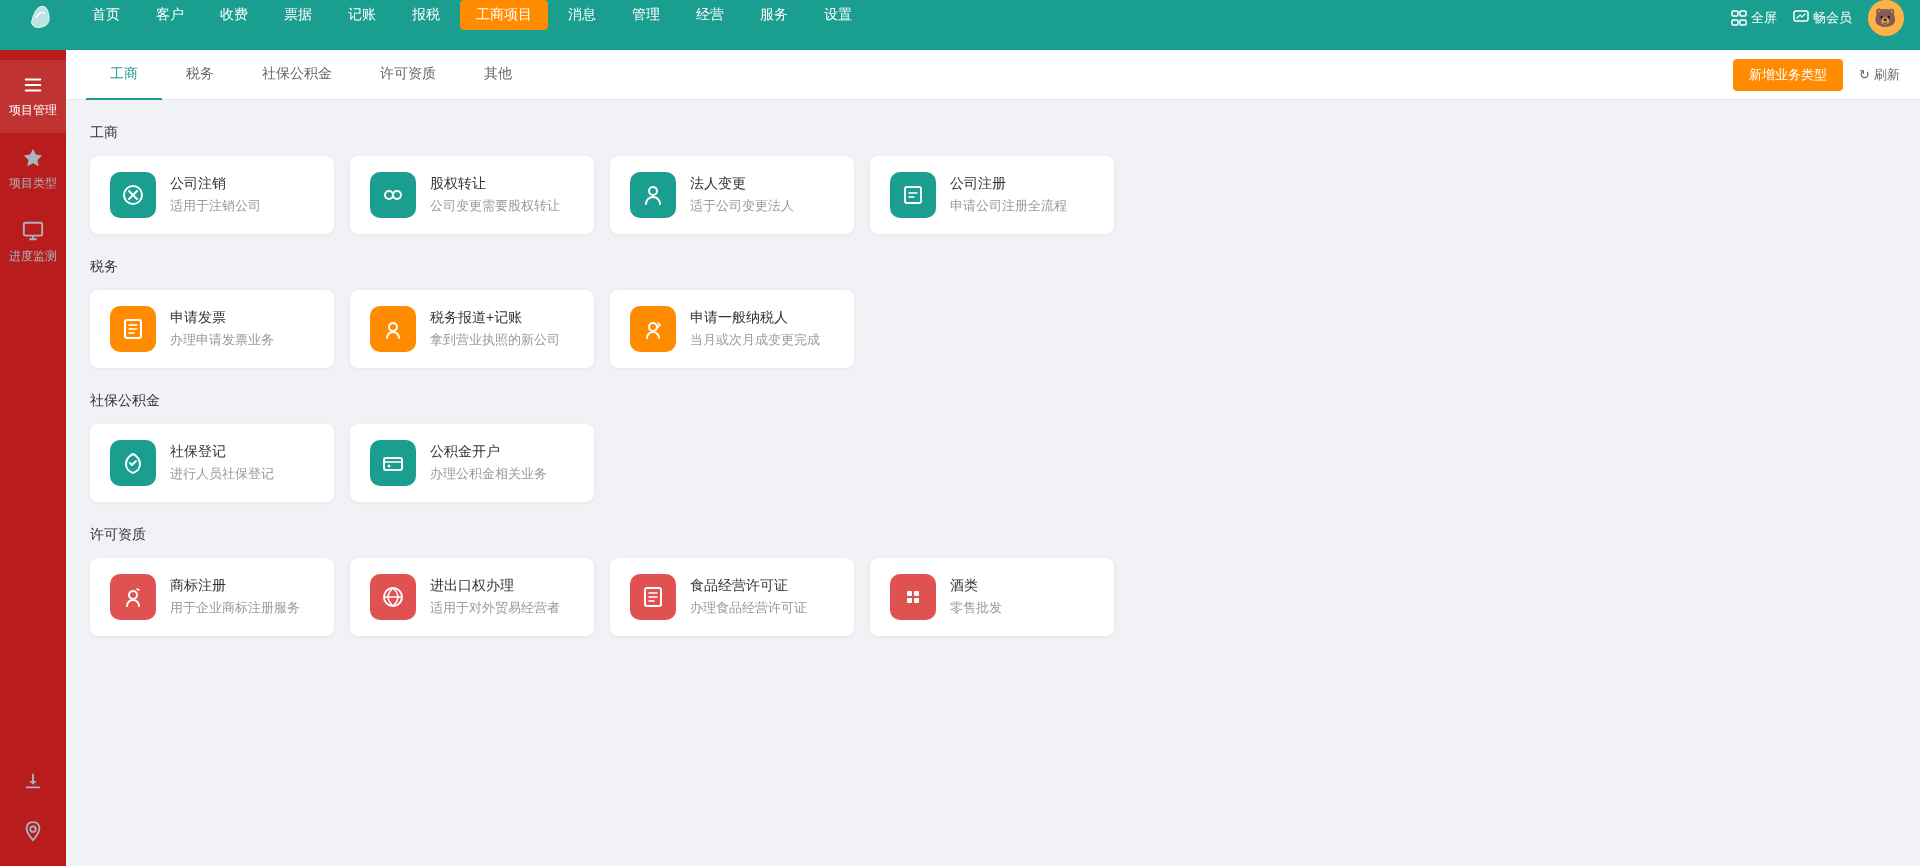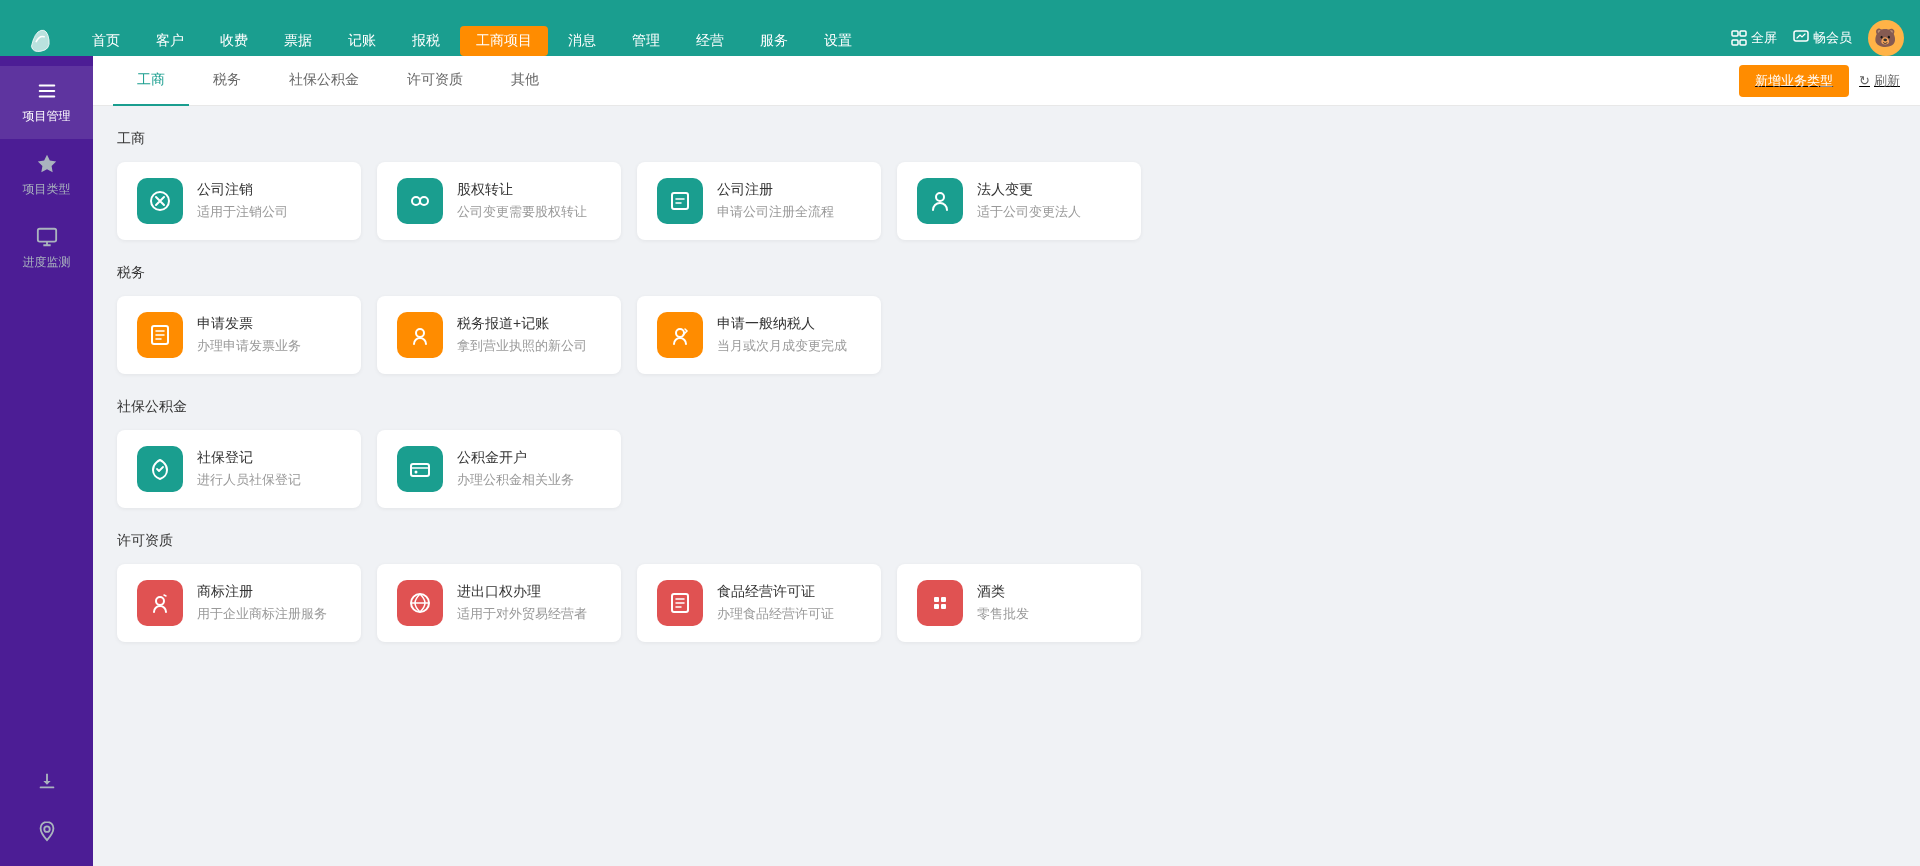--- a/index.html
+++ b/index.html
@@ -1,23 +1,23 @@
 <!DOCTYPE html>
 <html><head>
   <meta charset="utf-8">
   <style>
     * { margin: 0; padding: 0; box-sizing: border-box; }
     body { font-family: "Microsoft YaHei", "PingFang SC", sans-serif; font-size: 14px; background: #f0f2f5; width: 1920px; height: 866px; overflow: hidden; display: flex; flex-direction: column; }
 
     
     .top-nav {
-      height: 56px;
+      height: 50px;
       background: #1a9e8f;
       display: flex;
-      align-items: flex-end;
+      align-items: flex-start;
       padding: 0 16px;
       flex-shrink: 0;
     }
     .top-nav-logo {
       width: 50px;
       display: flex;
       align-items: center;
       justify-content: center;
       margin-right: 10px;
     }
@@ -54,22 +54,22 @@
 
     
     .main-layout {
       display: flex;
       flex: 1;
       overflow: hidden;
     }
 
     
     .sidebar {
-      width: 93px;
-      background: #4c1d95;
+      width: 66px;
+      background: #b91c1c;
       display: flex;
       flex-direction: column;
       align-items: center;
       padding-top: 10px;
       flex-shrink: 0;
     }
     .sidebar-item {
       display: flex;
       flex-direction: column;
       align-items: center;
@@ -127,22 +127,21 @@
       position: relative;
       border-bottom: 2px solid transparent;
     }
     .tab.active {
       color: #1a9e8f;
       border-bottom: 2px solid #1a9e8f;
     }
     .tab-actions {
       display: flex;
       align-items: center;
-      gap: 10px;
-      text-decoration: underline;
+      gap: 16px;
     }
     .btn-add-type {
       background: #ff8c00;
       color: #fff;
       border: none;
       padding: 7px 16px;
       border-radius: 4px;
       cursor: pointer;
       font-size: 13px;
     }
@@ -341,39 +340,39 @@
               </svg>
             </div>
             <div class="card-text">
               <span class="card-title">股权转让</span>
               <span class="card-desc">公司变更需要股权转让</span>
             </div>
           </div>
           <div class="service-card">
             <div class="card-icon teal">
               <svg width="26" height="26" viewBox="0 0 26 26" fill="white">
+                <circle cx="13" cy="9" r="4" fill="none" stroke="white" stroke-width="2"></circle>
+                <path d="M6 22c0-4 3.13-7 7-7s7 3 7 7" fill="none" stroke="white" stroke-width="2" stroke-linecap="round"></path>
+              </svg>
+            </div>
+            <div class="card-text">
+              <span class="card-title">法人变更</span>
+              <span class="card-desc">适于公司变更法人</span>
+            </div>
+          </div>
+          <div class="service-card">
+            <div class="card-icon teal">
+              <svg width="26" height="26" viewBox="0 0 26 26" fill="white">
                 <rect x="5" y="5" width="16" height="16" rx="2" fill="none" stroke="white" stroke-width="2"></rect>
                 <path d="M9 11h8M9 15h5" stroke="white" stroke-width="1.5" stroke-linecap="round"></path>
               </svg>
             </div>
             <div class="card-text">
               <span class="card-title">公司注册</span>
               <span class="card-desc">申请公司注册全流程</span>
-            </div>
-          </div>
-          <div class="service-card">
-            <div class="card-icon teal">
-              <svg width="26" height="26" viewBox="0 0 26 26" fill="white">
-                <circle cx="13" cy="9" r="4" fill="none" stroke="white" stroke-width="2"></circle>
-                <path d="M6 22c0-4 3.13-7 7-7s7 3 7 7" fill="none" stroke="white" stroke-width="2" stroke-linecap="round"></path>
-              </svg>
-            </div>
-            <div class="card-text">
-              <span class="card-title">法人变更</span>
-              <span class="card-desc">适于公司变更法人</span>
             </div>
           </div>
         </div>
       </div>
 
       <div class="section">
         <div class="section-title">税务</div>
         <div class="cards-grid">
           <div class="service-card">
             <div class="card-icon orange">

